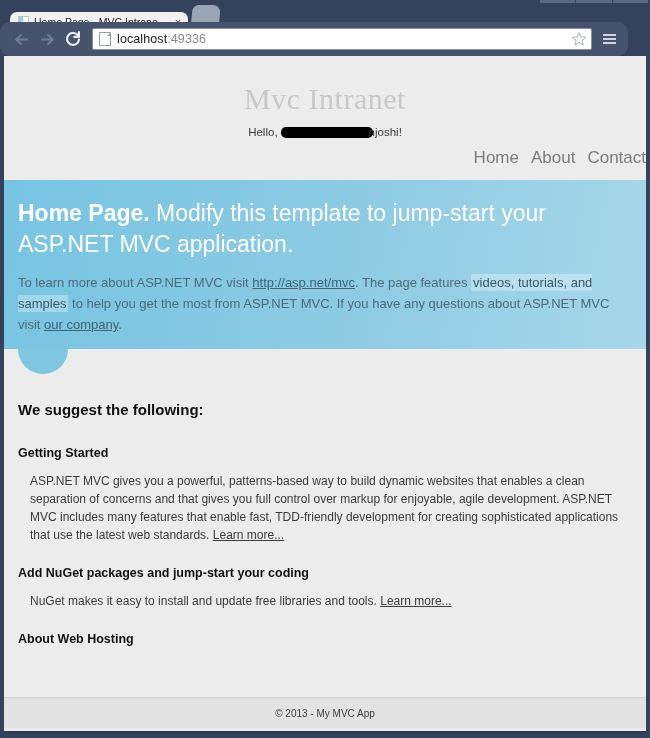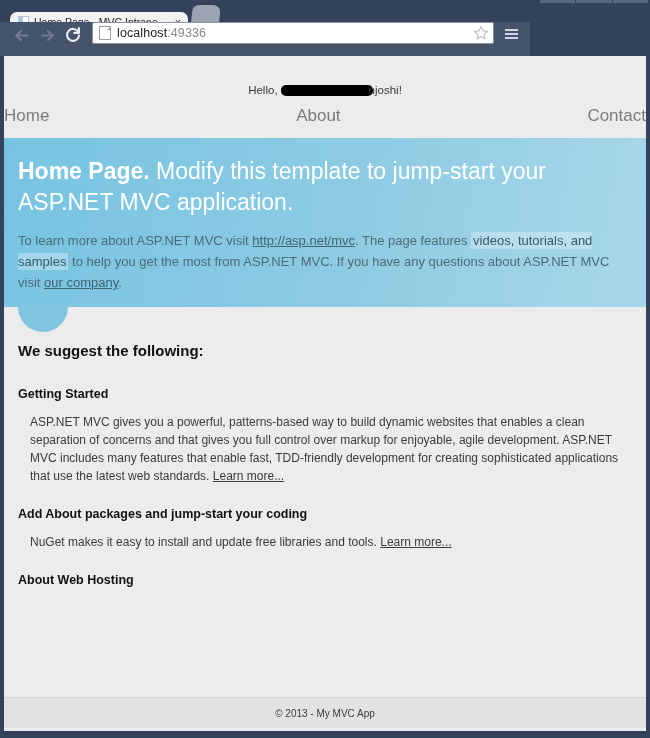--- a/index.html
+++ b/index.html
@@ -98,27 +98,28 @@
     background: #9aa4b5;
     border-top-left-radius: 6px;
     border-top-right-radius: 8px;
     transform: skewX(-6deg);
   }
 
   
   .toolbar {
     position: absolute;
     top: 22px; left: 0;
-    width: 530px;
+    width: 628px;
     height: 34px;
     background: #46536c;
     display: flex;
-    align-items: flex-start;
+    align-items: center;
     padding: 0 8px;
     box-sizing: border-box;
+    border-radius: 10px;
   }
   .navbtn {
     width: 26px;
     height: 26px;
     display: flex;
     align-items: center;
     justify-content: center;
     flex: none;
   }
   .navbtn svg { display: block; }
@@ -218,22 +219,22 @@
     width: 92px;
     height: 11px;
     background: #000;
     border-radius: 5px;
     margin: 0 0 0 3px;
     vertical-align: -1px;
   }
   .greet-tail { margin-left: -4px; }
   nav.mainnav {
     display: flex;
-    justify-content: space-between;
-    gap: 21px;
+    justify-content: flex-end;
+    gap: 12px;
     padding-bottom: 4px;
   }
   nav.mainnav a {
     font-size: 17px;
     color: #7c7c7c;
     text-decoration: none;
     font-family: "Liberation Sans", sans-serif;
   }
 
   
@@ -273,21 +274,21 @@
     bottom: -25px;
     width: 50px;
     height: 25px;
     background: #7fc6e1;
     border-bottom-left-radius: 25px 25px;
     border-bottom-right-radius: 25px 25px;
   }
 
   
   .content {
-    padding: 35px 14px 0 14px;
+    padding: 52px 14px 0 14px;
   }
   .suggest-title {
     font-size: 15px;
     font-weight: bold;
     color: #111;
     margin: 0 0 28px 0;
   }
   .feature { margin-bottom: 22px; }
   .feature h3 {
     font-size: 12.5px;
@@ -387,20 +388,21 @@
     <div class="menubtn">
       <i></i>
       <i></i>
       <i></i>
     </div>
   </div>
 
   <div class="viewport">
 
     <header class="site-header">
+      <div class="brand">Mvc Intranet</div>
       <div class="greeting">
         <span>Hello,</span>
         <span class="redaction"></span>
         <span class="greet-tail">njoshi!</span>
       </div>
       <nav class="mainnav">
         <a href="#">Home</a>
         <a href="#">About</a>
         <a href="#">Contact</a>
       </nav>
@@ -426,21 +428,21 @@
     <main class="content">
       <h2 class="suggest-title">We suggest the following:</h2>
 
       <section class="feature">
         <h3>Getting Started</h3>
         <p><span>ASP.NET MVC gives you a powerful, patterns-based way to build dynamic websites that enables a clean separation of concerns and that gives you full control over markup for enjoyable, agile development. ASP.NET MVC includes many features that enable fast, TDD-friendly development for creating sophisticated applications that use the latest web standards.</span>
           <a href="#" class="learn">Learn more...</a></p>
       </section>
 
       <section class="feature">
-        <h3>Add About packages and jump-start your coding</h3>
+        <h3>Add NuGet packages and jump-start your coding</h3>
         <p><span>NuGet makes it easy to install and update free libraries and tools.</span>
           <a href="#" class="learn">Learn more...</a></p>
       </section>
 
       <section class="feature">
         <h3>About Web Hosting</h3>
       </section>
     </main>
 
     <footer class="site-footer">

